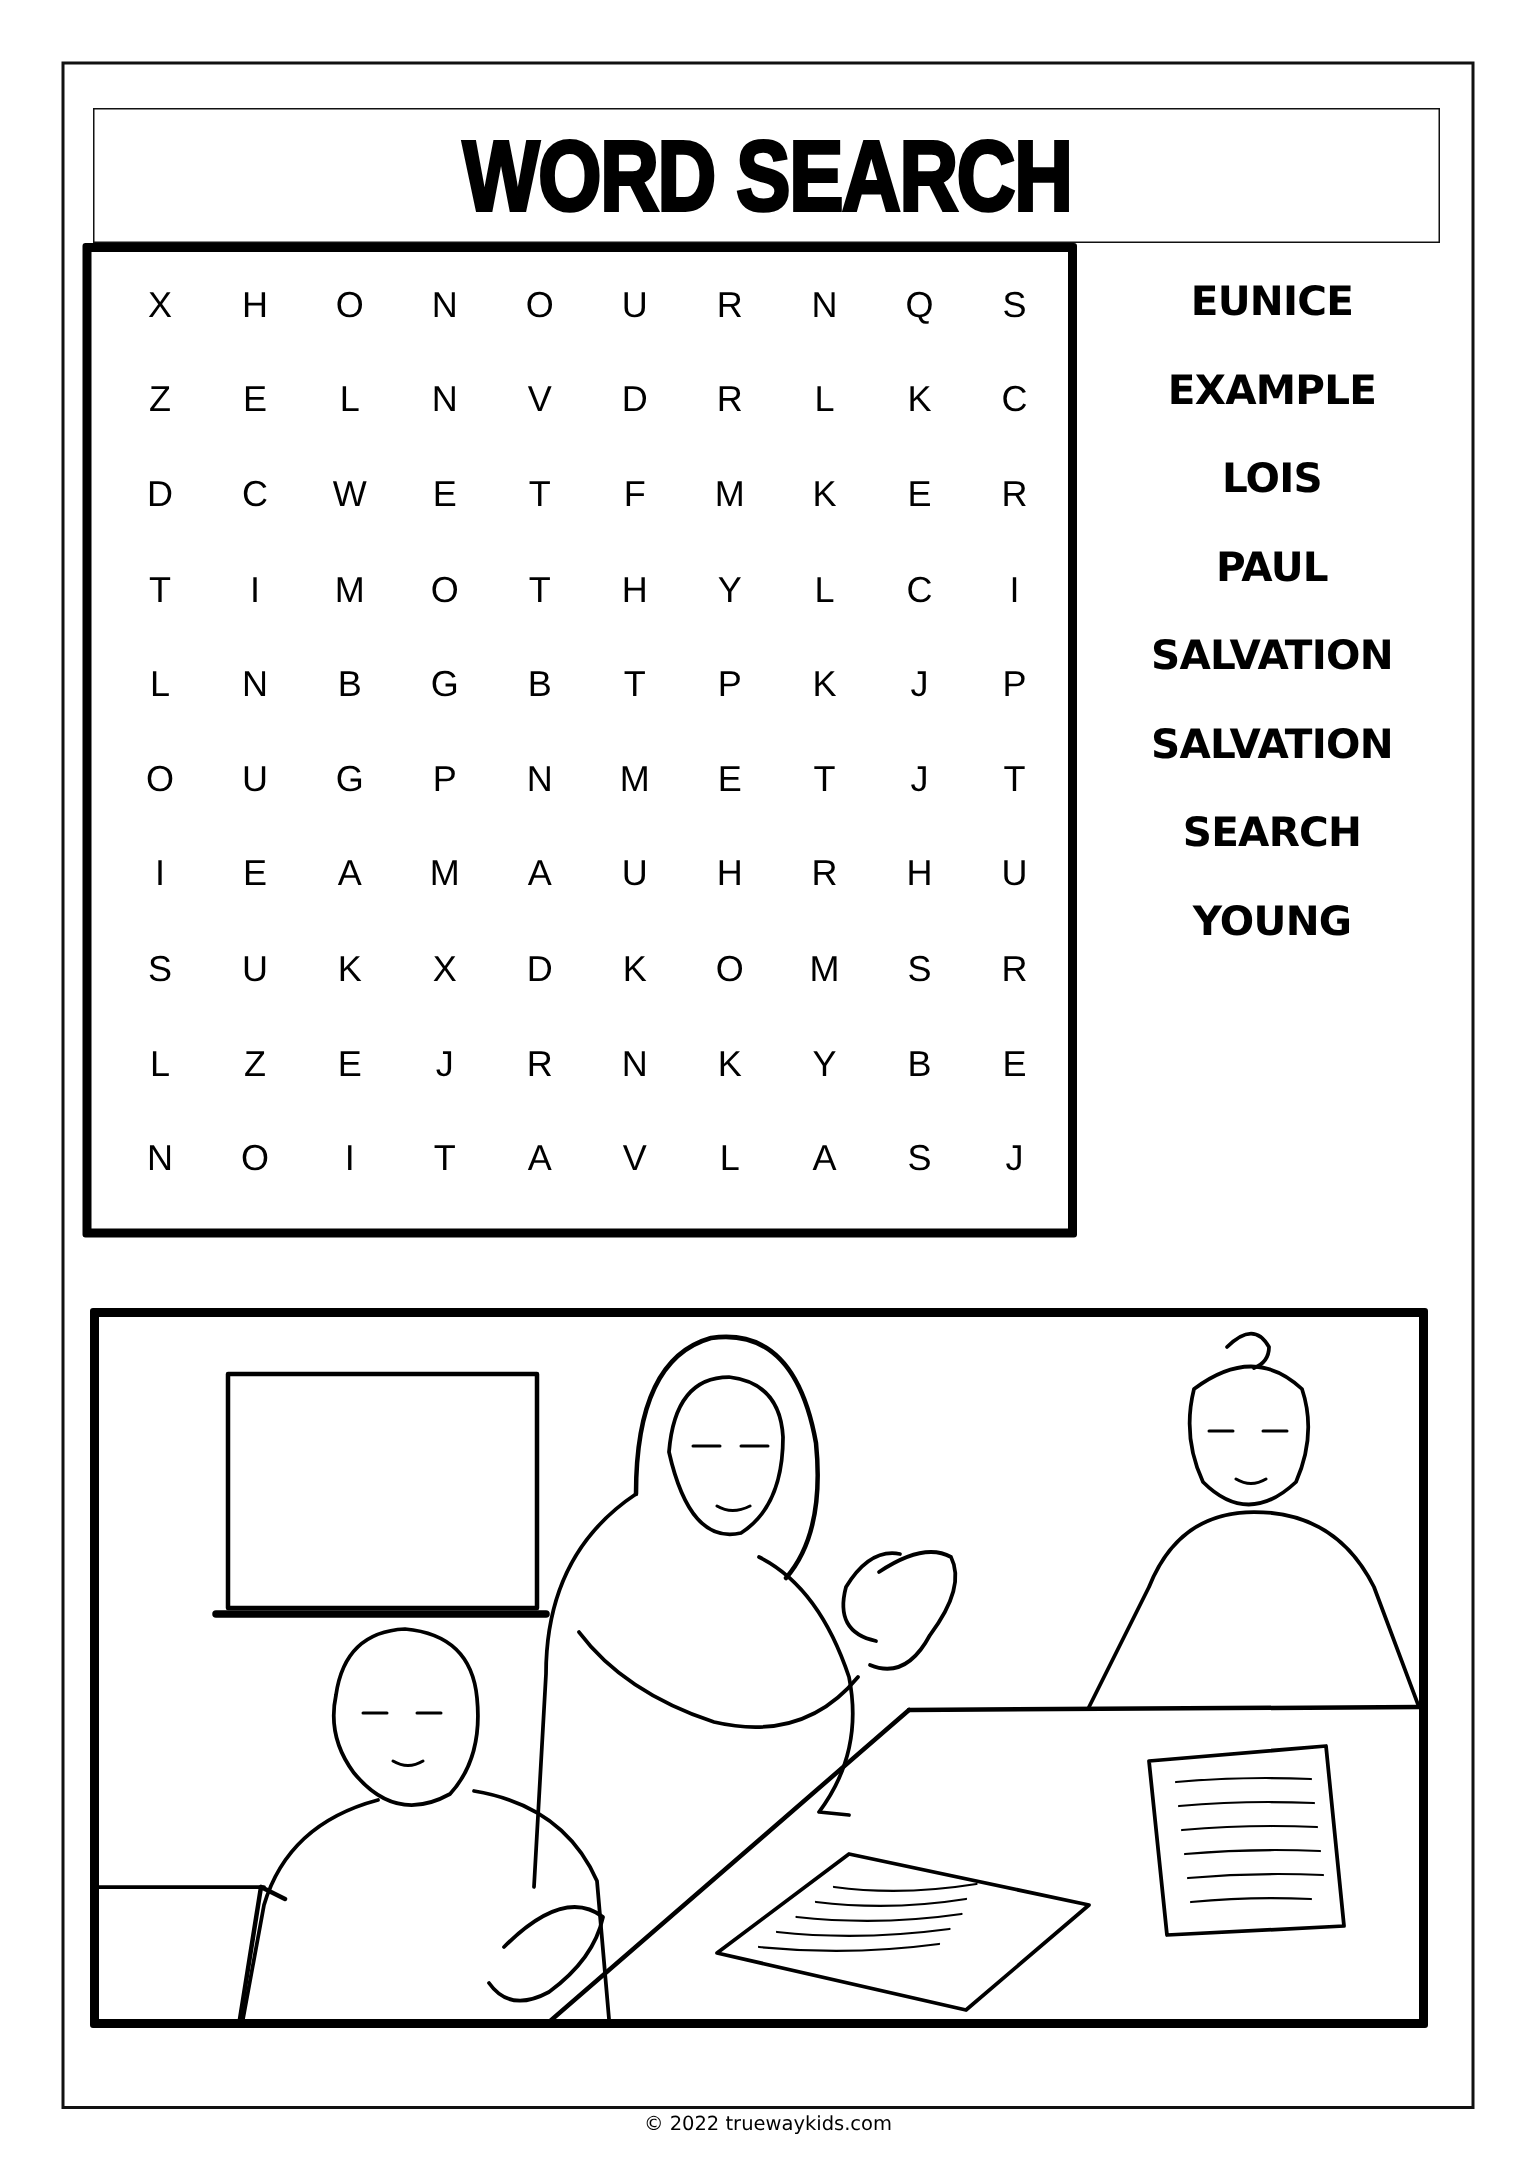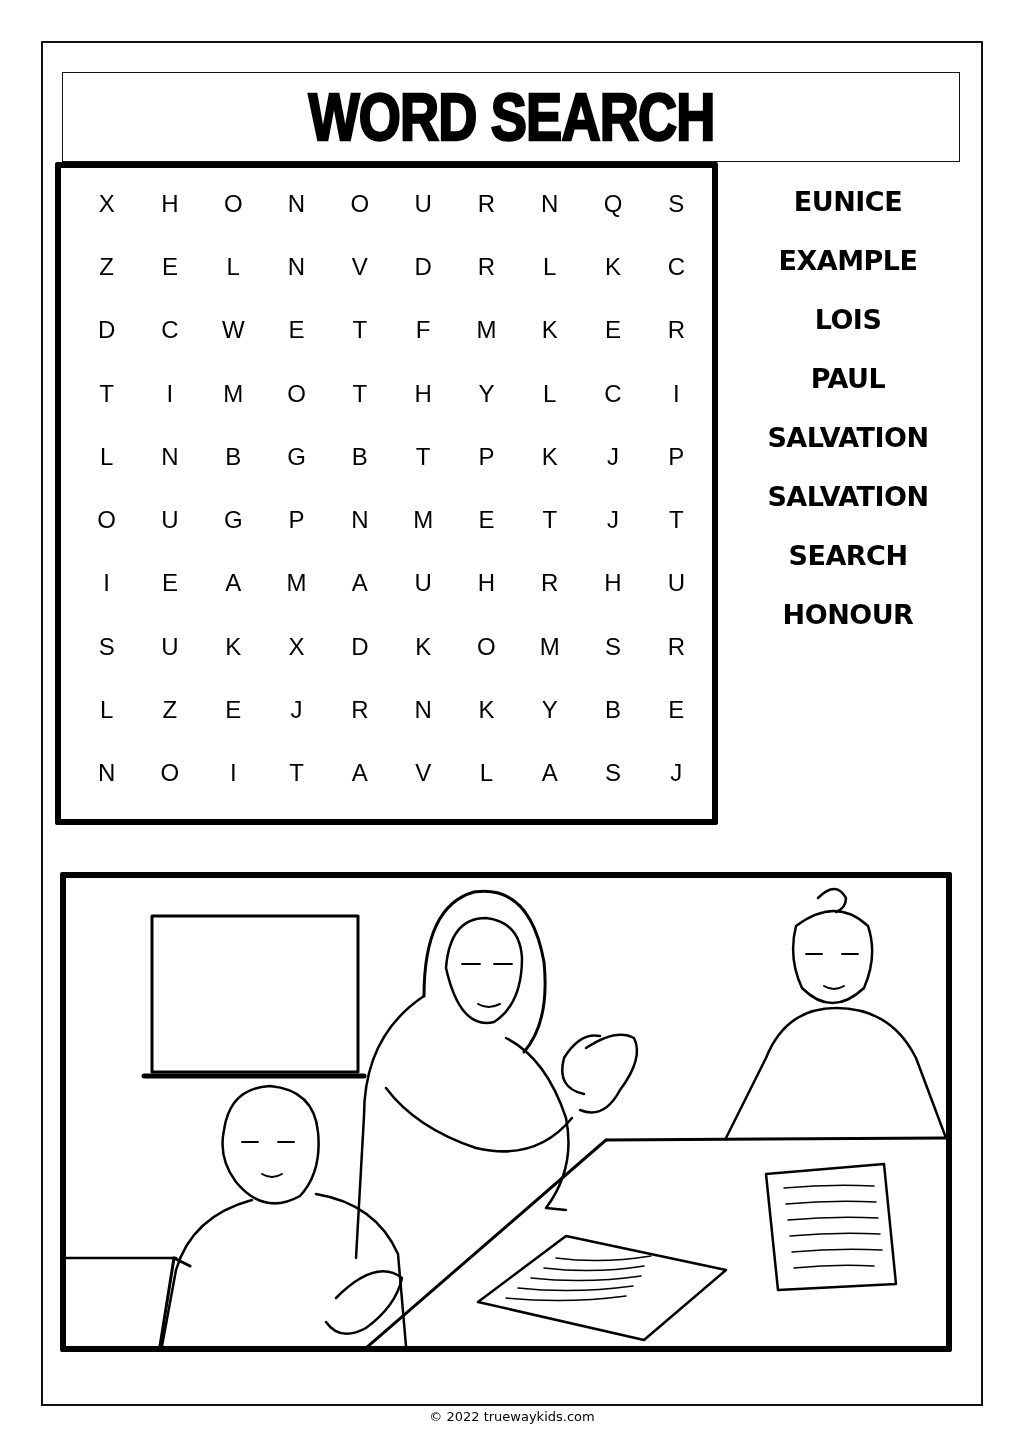--- a/index.html
+++ b/index.html
@@ -131,21 +131,21 @@
 </div>
 
 <div class="word-list" id="word-list">
     <div class="word">EUNICE</div>
     <div class="word">EXAMPLE</div>
     <div class="word">LOIS</div>
     <div class="word">PAUL</div>
     <div class="word">SALVATION</div>
     <div class="word">SALVATION</div>
     <div class="word">SEARCH</div>
-    <div class="word">HONOUR</div>
+    <div class="word">YOUNG</div>
   </div>
 
 <div class="picture-box">
   <svg viewBox="0 0 880 468" fill="none" stroke="#000" stroke-width="2.5" stroke-linecap="round" stroke-linejoin="round">
 
     <rect x="86" y="38" width="206" height="156" stroke-width="3"></rect>
     <line x1="78" y1="198" x2="298" y2="198" stroke-width="5"></line>
 
     <path d="M0 380 L110 380"></path>
     <path d="M540 262 L880 260" stroke-width="3"></path>

